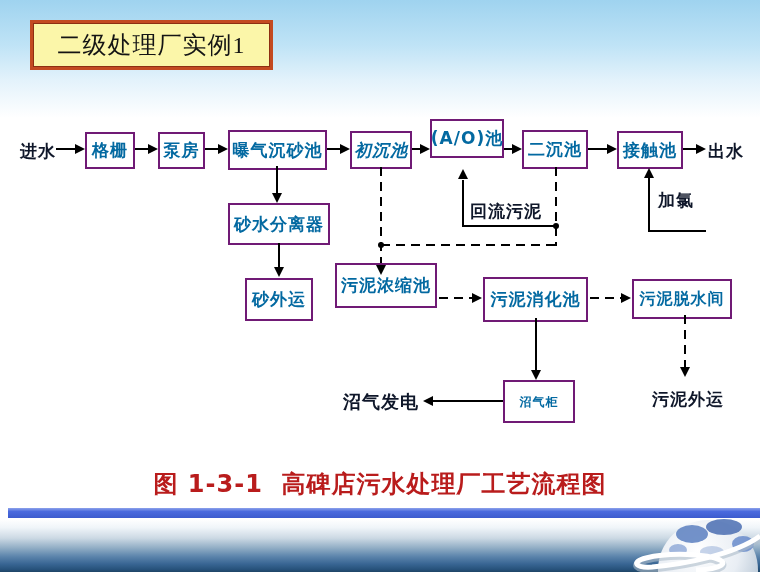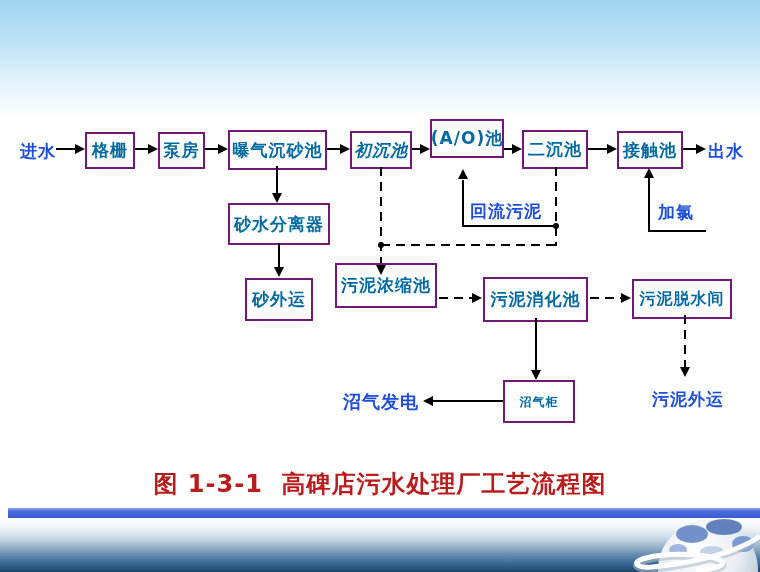--- a/index.html
+++ b/index.html
@@ -10,21 +10,21 @@
   
   .title-box{position:absolute;left:30px;top:20px;width:237px;height:44px;
        background:#fbf6a9;border:3px solid #c34a21;box-shadow:0 0 0 1px #8d2f12 inset;
        display:flex;align-items:center;justify-content:center;
        font-family:"Liberation Serif","DejaVu Serif",serif;
        font-size:24px;color:#141414;letter-spacing:1px;}
   
   .box{position:absolute;border:2px solid #701a75;background:transparent;color:#0369a1;
        display:flex;align-items:center;justify-content:center;
        font-weight:700;font-size:17px;line-height:1;letter-spacing:1px;white-space:nowrap;}
-  .lbl{position:absolute;color:#1d4ed8;font-weight:700;font-size:17px;line-height:1;white-space:nowrap;letter-spacing:1px;}
+  .lbl{position:absolute;color:#0f172a;font-weight:700;font-size:17px;line-height:1;white-space:nowrap;letter-spacing:1px;}
   .sh{position:absolute;height:2px;background:#000;}
   .sv{position:absolute;width:2px;background:#000;}
   .dh{position:absolute;height:2px;background:repeating-linear-gradient(90deg,#000 0 9px,transparent 9px 15px);}
   .dv{position:absolute;width:2px;background:repeating-linear-gradient(180deg,#000 0 9px,transparent 9px 15px);}
   .ar{position:absolute;width:0;height:0;border-left:10px solid #000;border-top:5px solid transparent;border-bottom:5px solid transparent;}
   .al{position:absolute;width:0;height:0;border-right:10px solid #000;border-top:5px solid transparent;border-bottom:5px solid transparent;}
   .ad{position:absolute;width:0;height:0;border-top:10px solid #000;border-left:5px solid transparent;border-right:5px solid transparent;}
   .au{position:absolute;width:0;height:0;border-bottom:10px solid #000;border-left:5px solid transparent;border-right:5px solid transparent;}
   .dot{position:absolute;width:6px;height:6px;border-radius:50%;background:#000;}
   .caption{position:absolute;left:0;top:468px;width:760px;text-align:center;
@@ -35,20 +35,23 @@
   .sea{position:absolute;left:0;top:519px;width:760px;height:53px;
        background:linear-gradient(180deg,#ffffff 0%,#f0f5f9 16%,#ccd9e4 36%,#93afc6 54%,#5e86ad 70%,#386593 85%,#27527b 95%,#1e4566 100%);}
   .globe-wrap{position:absolute;left:600px;top:512px;width:160px;height:60px;}
 </style>
 </head>
 <body>
 
 <div class="slide">
   <div class="sky"></div>
 
+  <div class="title-box">
+    <span>二级处理厂实例1</span>
+  </div>
 
   <div>
 
     <div class="lbl" style="left:20px;top:143px;">进水</div>
     <div class="box" style="left:85px;top:132px;width:46px;height:33px;">格栅</div>
     <div class="box" style="left:158px;top:132px;width:43px;height:33px;">泵房</div>
     <div class="box" style="left:228px;top:130px;width:95px;height:36px;">曝气沉砂池</div>
     <div class="box" style="left:350px;top:131px;width:58px;height:34px;font-style:italic;">初沉池</div>
     <div class="box" style="left:430px;top:119px;width:70px;height:35px;">(A/O)池</div>
     <div class="box" style="left:522px;top:130px;width:62px;height:35px;">二沉池</div>
@@ -88,21 +91,21 @@
     <div class="sh" style="left:463px;top:225px;width:94px;"></div>
     <div class="sv" style="left:462px;top:180px;height:47px;"></div>
     <div class="au" style="left:458px;top:169px;"></div>
     <div class="dot" style="left:553px;top:223px;"></div>
 
     <div class="dh" style="left:381px;top:244px;width:176px;"></div>
 
     <div class="au" style="left:644px;top:168px;"></div>
     <div class="sv" style="left:648px;top:178px;height:54px;"></div>
     <div class="sh" style="left:648px;top:230px;width:58px;"></div>
-    <div class="lbl" style="left:658px;top:204px;">加氯</div>
+    <div class="lbl" style="left:658px;top:192px;">加氯</div>
 
     <div class="box" style="left:335px;top:263px;width:98px;height:41px;">污泥浓缩池</div>
     <div class="dh" style="left:439px;top:297px;width:34px;"></div>
     <div class="ar" style="left:472px;top:293px;"></div>
     <div class="box" style="left:483px;top:277px;width:101px;height:41px;">污泥消化池</div>
     <div class="dh" style="left:590px;top:297px;width:32px;"></div>
     <div class="ar" style="left:621px;top:293px;"></div>
     <div class="box" style="left:632px;top:279px;width:96px;height:36px;font-size:16px;">污泥脱水间</div>
 
     <div class="sv" style="left:535px;top:318px;height:53px;"></div>

